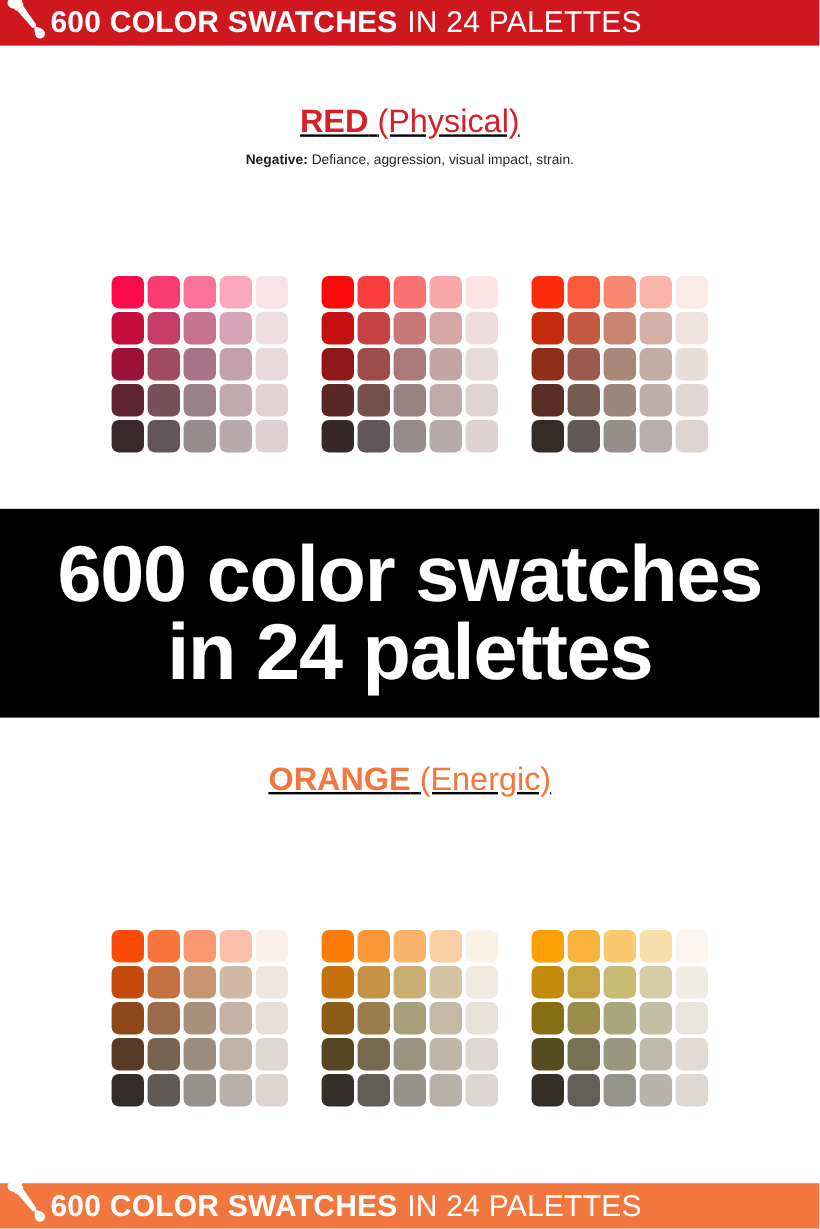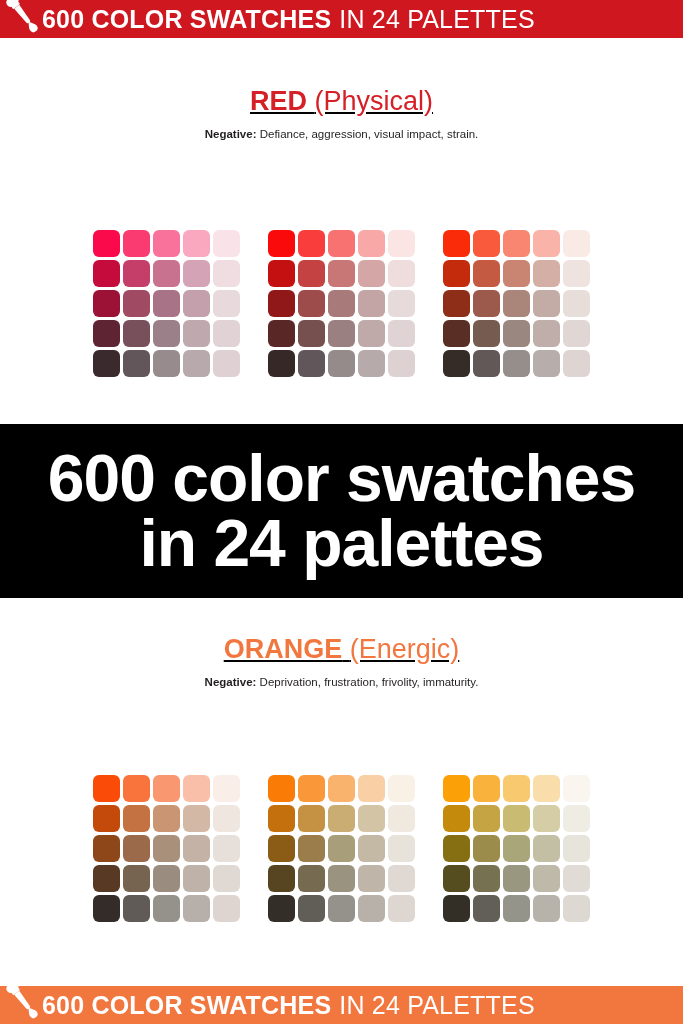--- a/index.html
+++ b/index.html
@@ -219,24 +219,20 @@
     <div class="mid-line">600 color swatches</div>
     <div class="mid-line">in 24 palettes</div>
   </div>
 
   <div class="section sec-orange">
     <div class="sec-title">
       <span class="t-name" style="color: rgb(242, 119, 63);">ORANGE</span>
       <span class="t-mood" style="color: rgb(242, 119, 63);">(Energic)</span>
     </div>
     <div class="sec-desc">
-      <p class="neg-row">
-        <span class="lbl">Negative:</span>
-        <span>Deprivation, frustration, frivolity, immaturity.</span>
-      </p>
     </div>
   </div>
 
   <div class="grids grids-orange">
       <div class="grid">
         <div class="sw" title="#fa4b08" style="background: rgb(250, 75, 8);"></div>
         <div class="sw" title="#f9733c" style="background: rgb(249, 115, 60);"></div>
         <div class="sw" title="#f99870" style="background: rgb(249, 152, 112);"></div>
         <div class="sw" title="#f9bfa8" style="background: rgb(249, 191, 168);"></div>
         <div class="sw" title="#faeee8" style="background: rgb(250, 238, 232);"></div>

